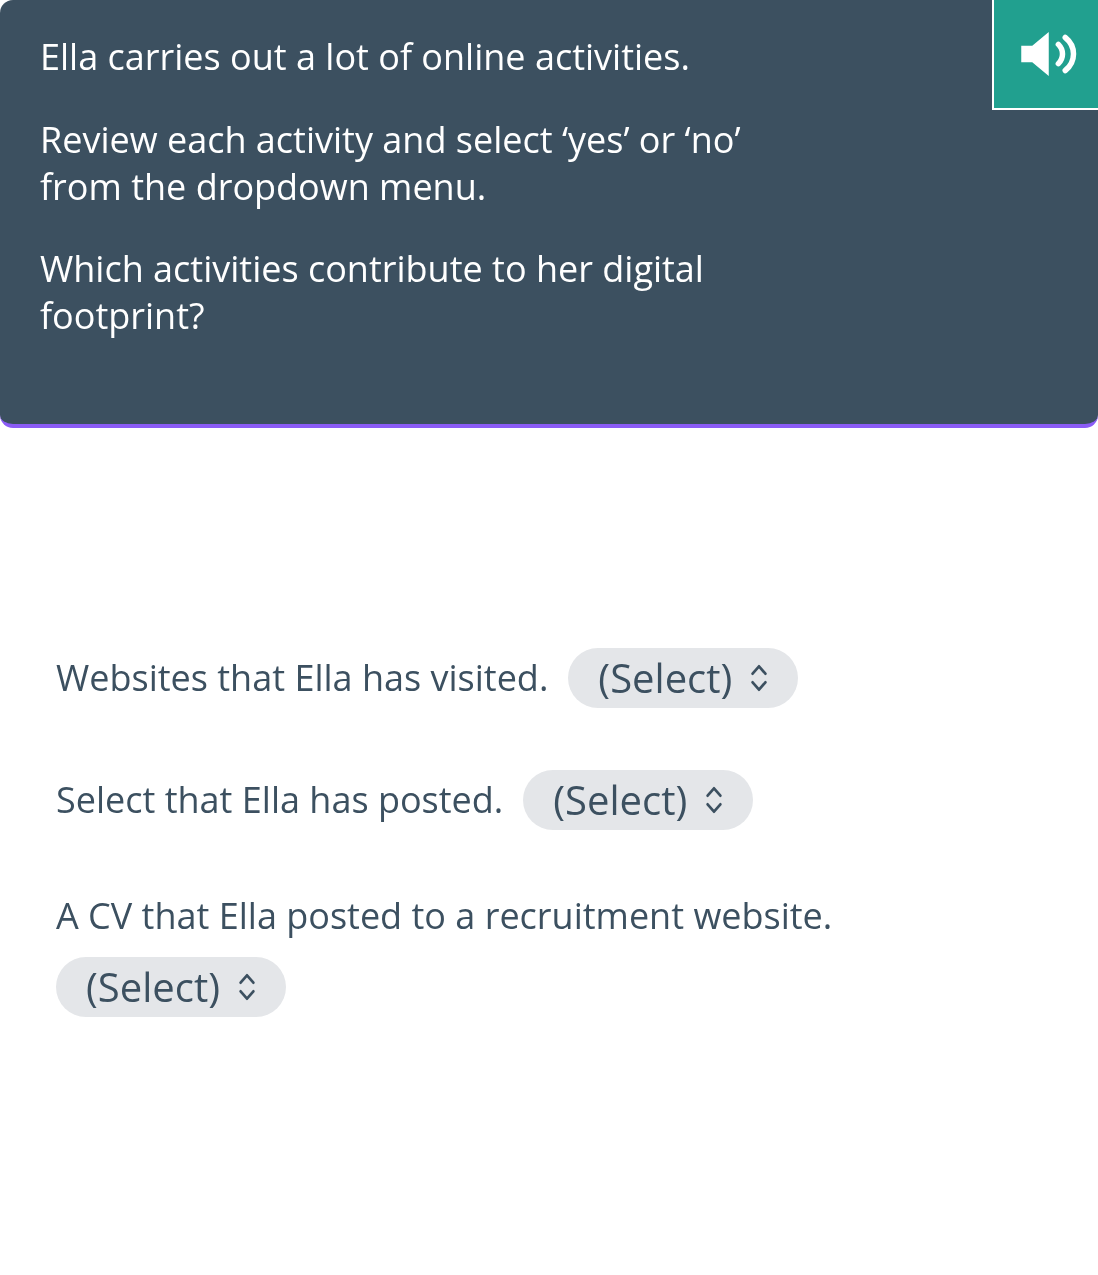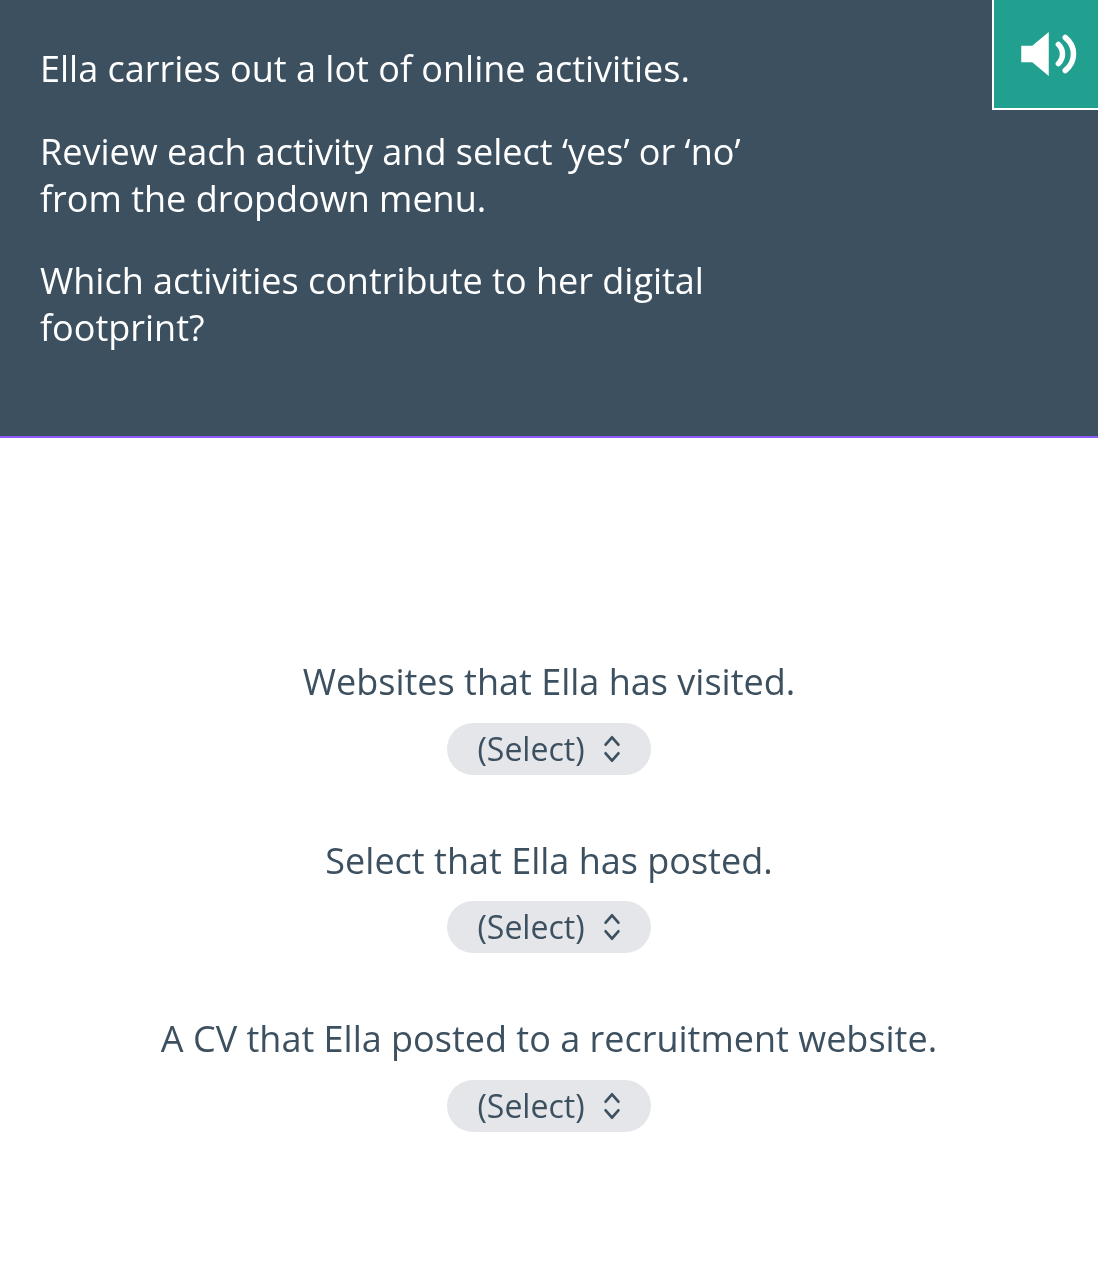--- a/index.html
+++ b/index.html
@@ -10,23 +10,24 @@
     body {
       font-family: 'Segoe UI', 'Open Sans', -apple-system, BlinkMacSystemFont, sans-serif;
       width: 1098px;
       height: 1275px;
       background: #ffffff;
       overflow: hidden;
     }
     .header {
       background: #3c5060;
       color: #ffffff;
-      padding: 46px 40px 48px 40px;
+      padding: 34px 40px 48px 40px;
       position: relative;
-      border-bottom: 2px solid #8b5cf6;
+      border-bottom: 4px solid #8b5cf6;
+      border-radius: 13px;
     }
     .header p {
       font-size: 36px;
       line-height: 1.3;
       margin-bottom: 36px;
       max-width: 780px;
       font-weight: 400;
     }
     .header p:last-child {
       margin-bottom: 0;
@@ -53,40 +54,39 @@
     }
     .content {
       padding: 220px 56px 0 56px;
     }
     .question-row {
       display: flex;
       align-items: center;
       flex-wrap: wrap;
       gap: 16px 20px;
       margin-bottom: 62px;
-      flex-direction: column;
     }
     .question-row:last-child {
       margin-bottom: 0;
     }
     .question-label {
       font-size: 36px;
       color: #3c5060;
       line-height: 1.35;
       font-weight: 400;
     }
     .select-pill {
       background: #e4e6e9;
       border-radius: 40px;
       padding: 10px 26px 10px 30px;
       display: inline-flex;
       align-items: center;
       gap: 14px;
       cursor: pointer;
-      font-size: 32px;
+      font-size: 40px;
       color: #3c5060;
       line-height: 1;
     }
     .select-pill svg {
       width: 26px;
       height: 32px;
       stroke: #3c5060;
       stroke-width: 2.5;
       fill: none;
       stroke-linecap: round;

